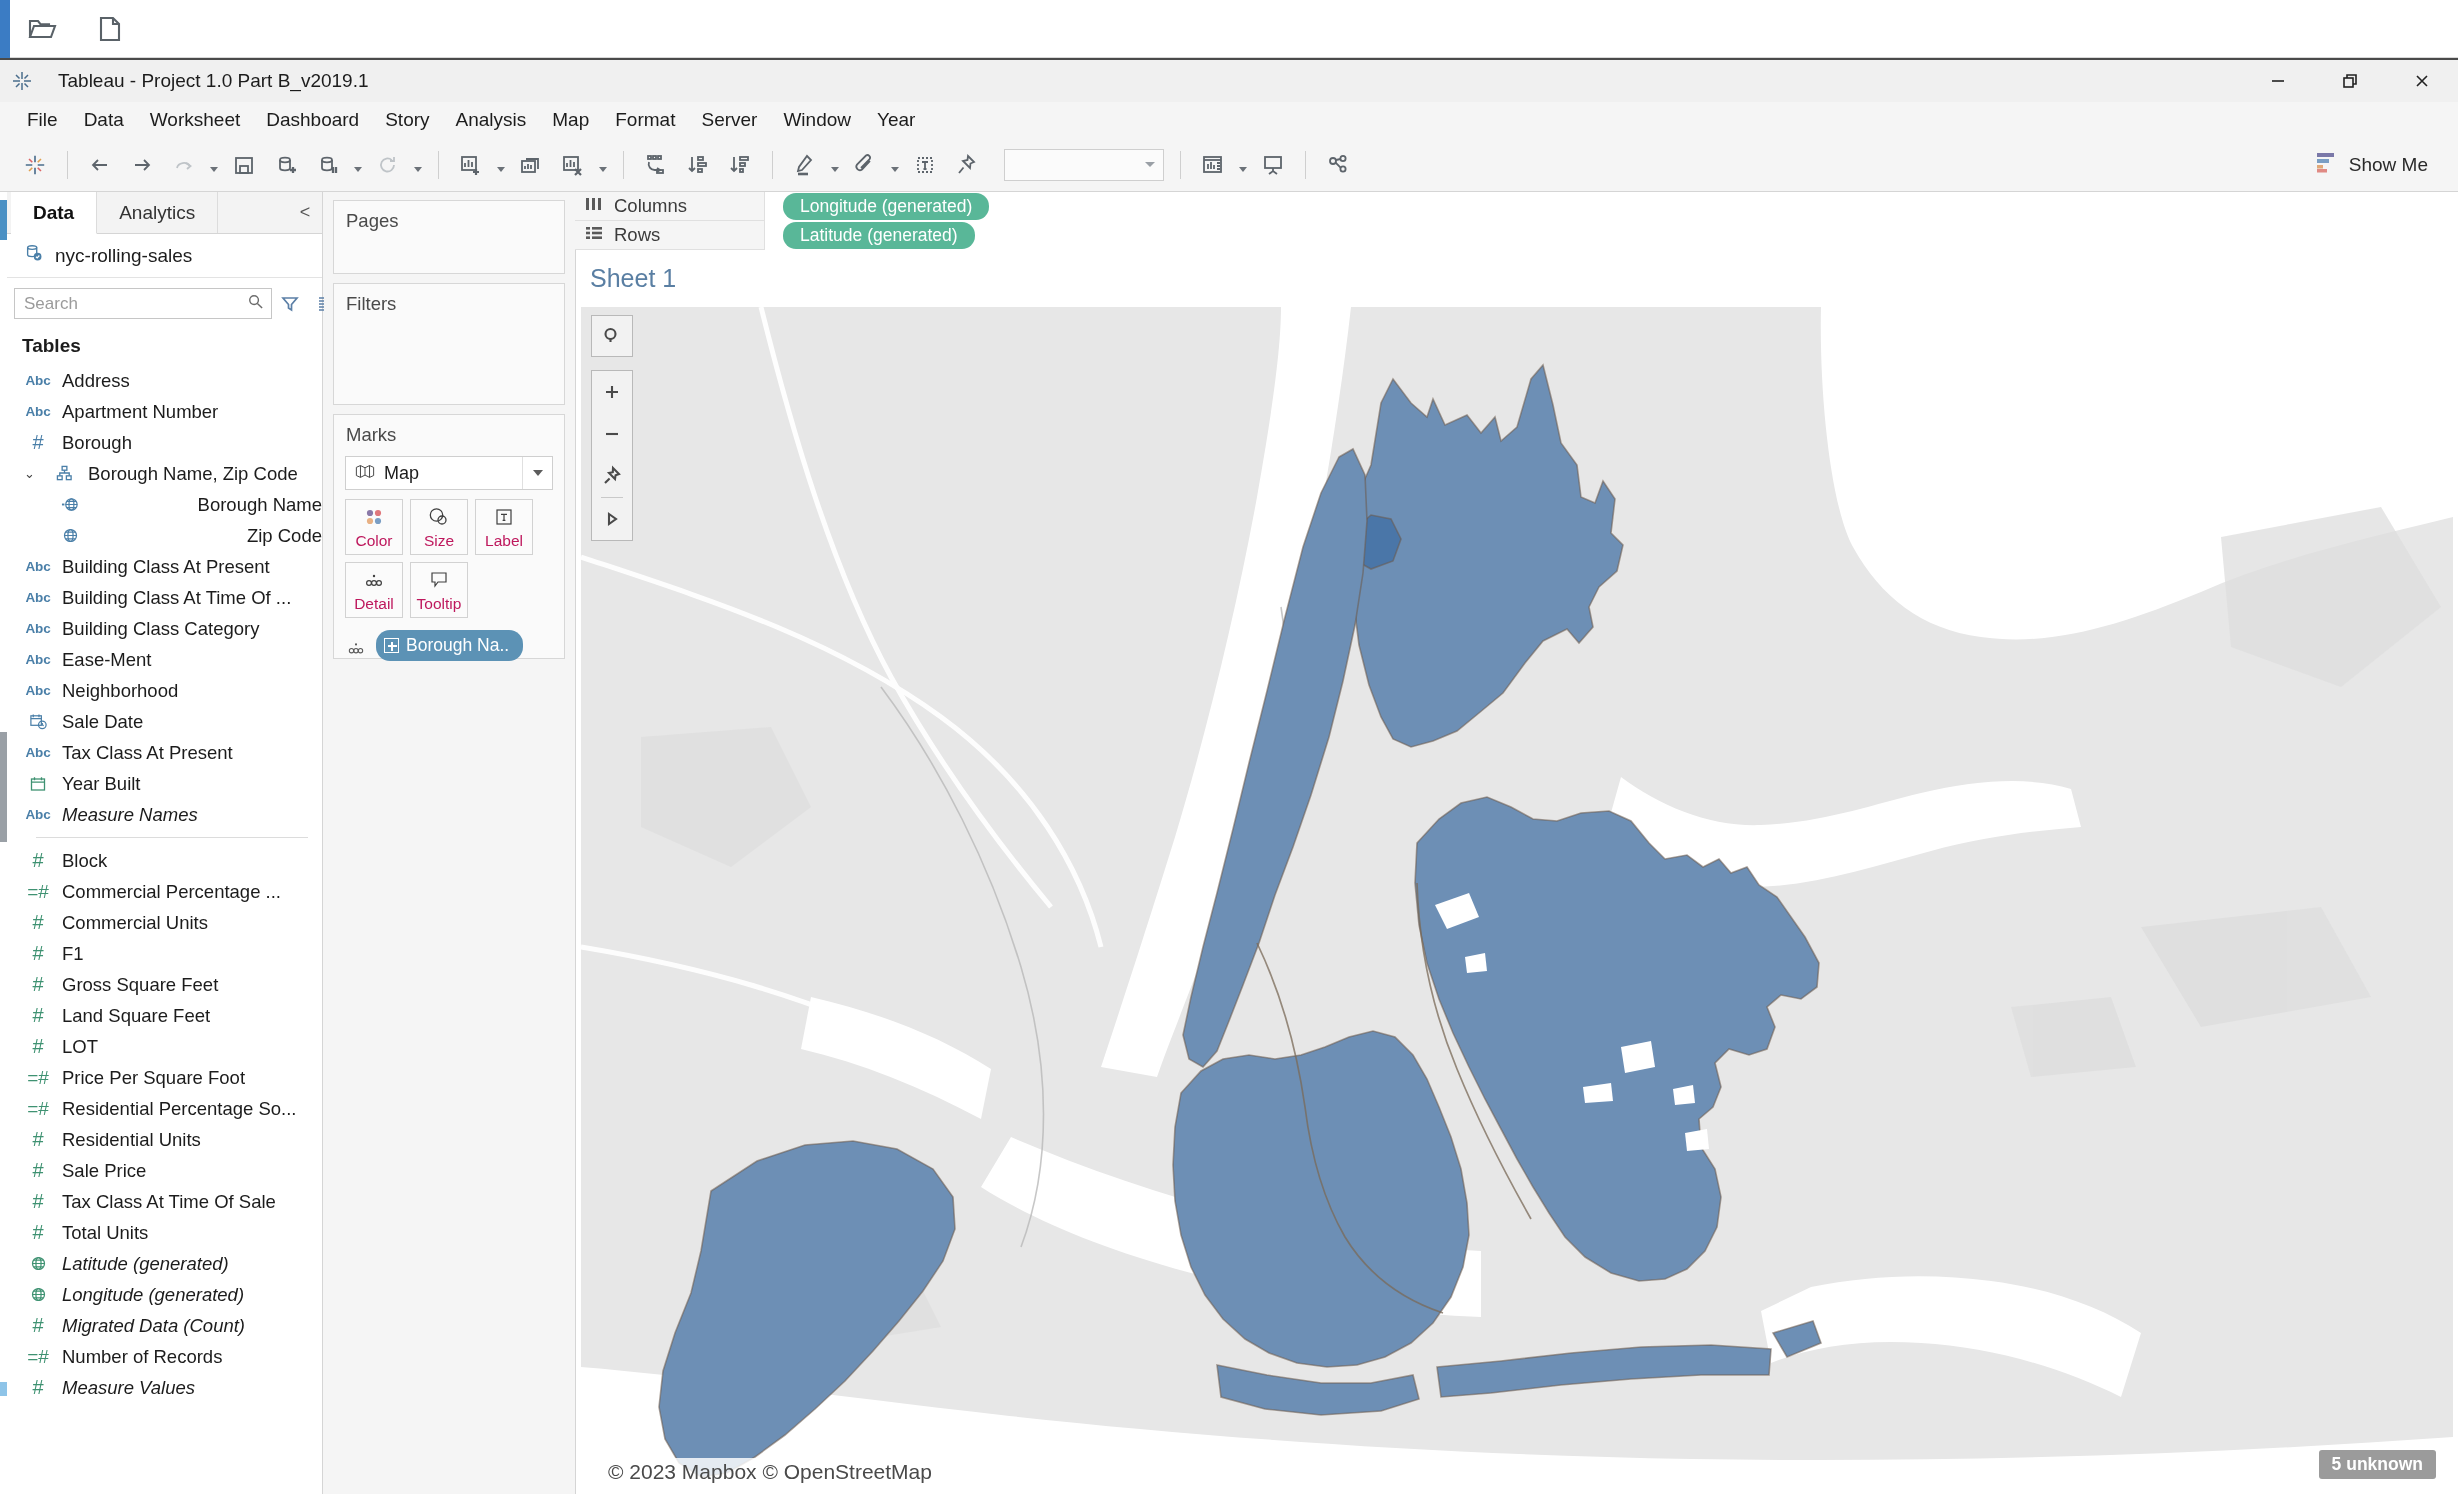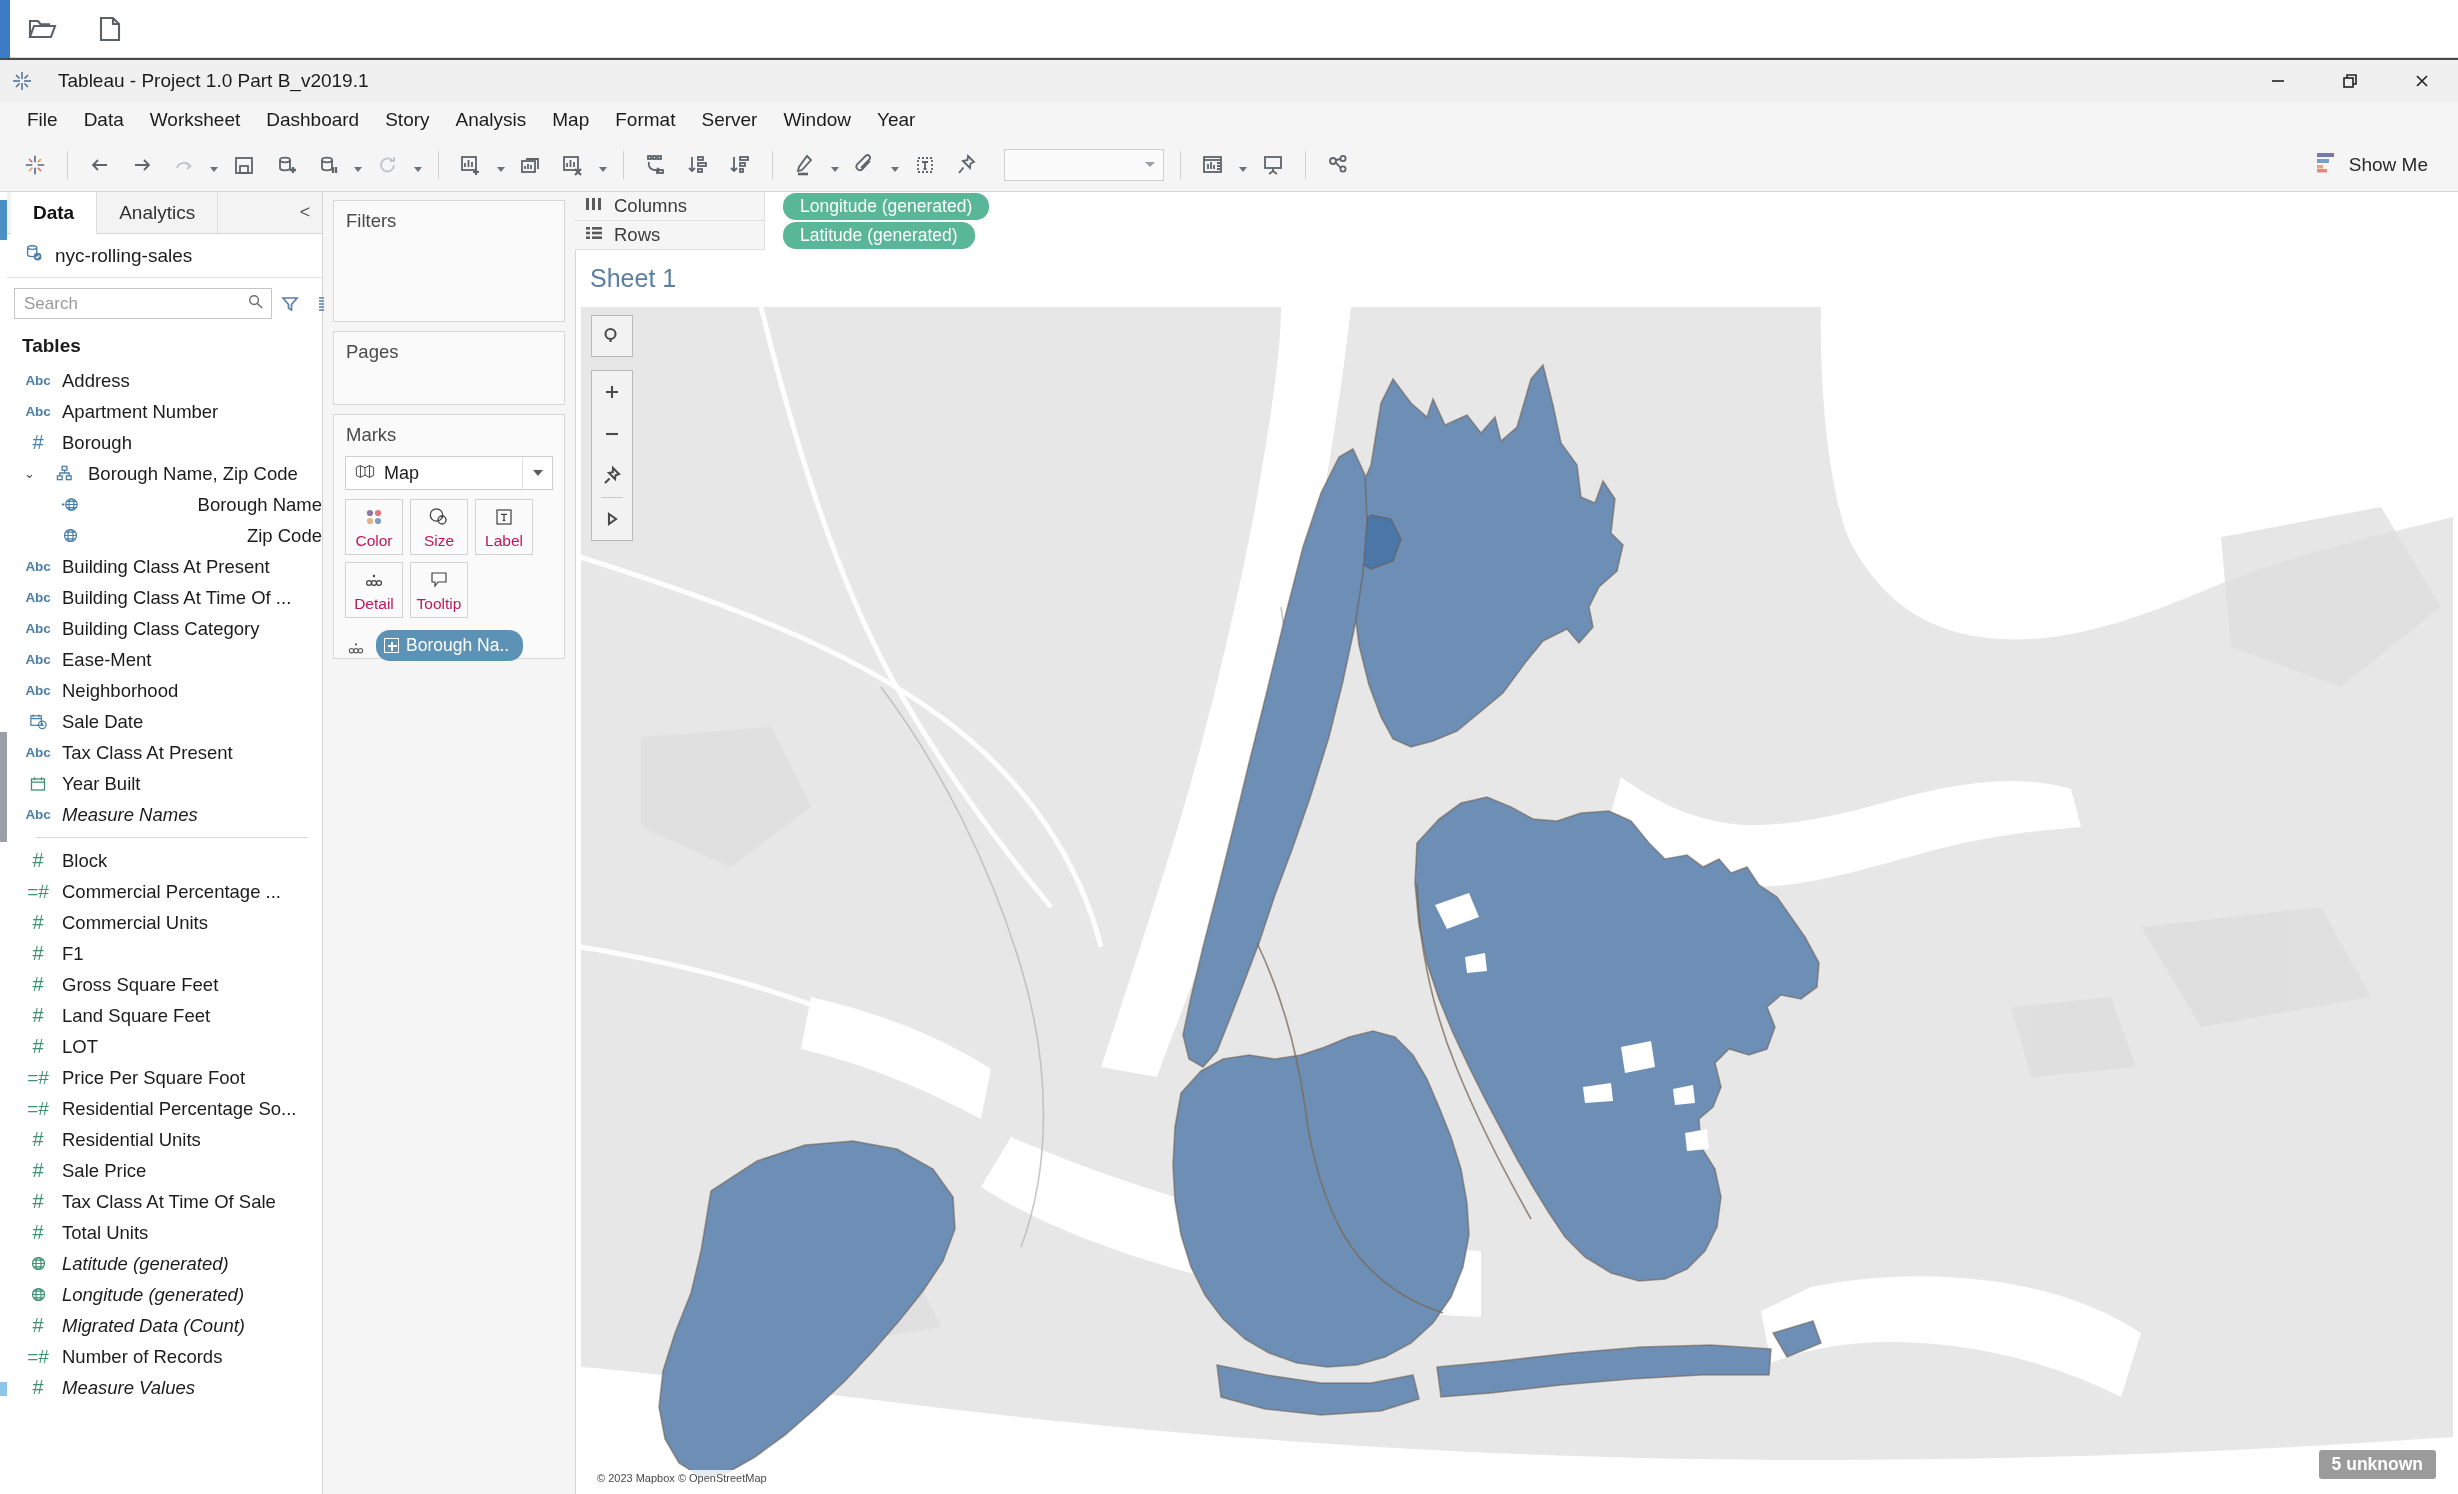--- a/index.html
+++ b/index.html
@@ -176,22 +176,22 @@
   .map-ctrls { position:absolute; left:10px; top:8px; z-index:5; }
   .mc-search {
     width:42px;height:42px;background:#f2f2f2;border:1px solid #b9b9b9;display:flex;align-items:center;justify-content:center;cursor:pointer;
   }
   .mc-stack { margin-top:13px; width:42px; background:#f2f2f2; border:1px solid #b9b9b9; }
   .mc-item { height:42px; display:flex; align-items:center; justify-content:center; cursor:pointer; }
   .mc-div { height:1px; background:#c9c9c9; margin:0 9px; }
   .mc-stack svg, .mc-search svg { stroke:#4a4a4a; fill:none; stroke-width:2.1; }
 
   .attrib {
-    position:absolute; left:9px; bottom:3px; z-index:5;
-    background:rgba(255,255,255,0.82); font-size:11px; color:#4a4a4a; padding:2px 7px;
+    position:absolute; left:20px; bottom:3px; z-index:5;
+    background:rgba(255,255,255,0.82); font-size:21px; color:#4a4a4a; padding:2px 7px;
   }
   .unknown-badge {
     position:absolute; right:17px; bottom:10px; z-index:5;
     background:#9b9b9b; color:#ffffff; font-size:17.5px; font-weight:bold;
     padding:4px 13px; border-radius:3px;
   }
 </style>
 </head>
 <body>
 
@@ -767,26 +767,26 @@
             <span class="f-ico-txt" style="font-size:20px;font-weight:normal;">#</span>
           </span>
         <span class="f-label">Measure Values</span>
       </div>
 
     </div>
   </div>
 
   <div class="cards">
 
+    <div class="card pages">
+      <div class="card-title">Pages</div>
+    </div>
+
     <div class="card filters">
       <div class="card-title">Filters</div>
-    </div>
-
-    <div class="card pages">
-      <div class="card-title">Pages</div>
     </div>
 
     <div class="card marks">
       <div class="card-title">Marks</div>
 
       <div class="marks-type">
         <span class="mt-lbl">
           <span>
             <svg width="20" height="16" viewBox="0 0 22 16" fill="none" stroke="#4a4a4a" stroke-width="1.1">
               <path d="M1.5 4 L6 2 L11 4.5 L16 2 L20.5 4 L20.5 13 L16 15 L11 12.5 L6 15 L1.5 13 Z"></path>

